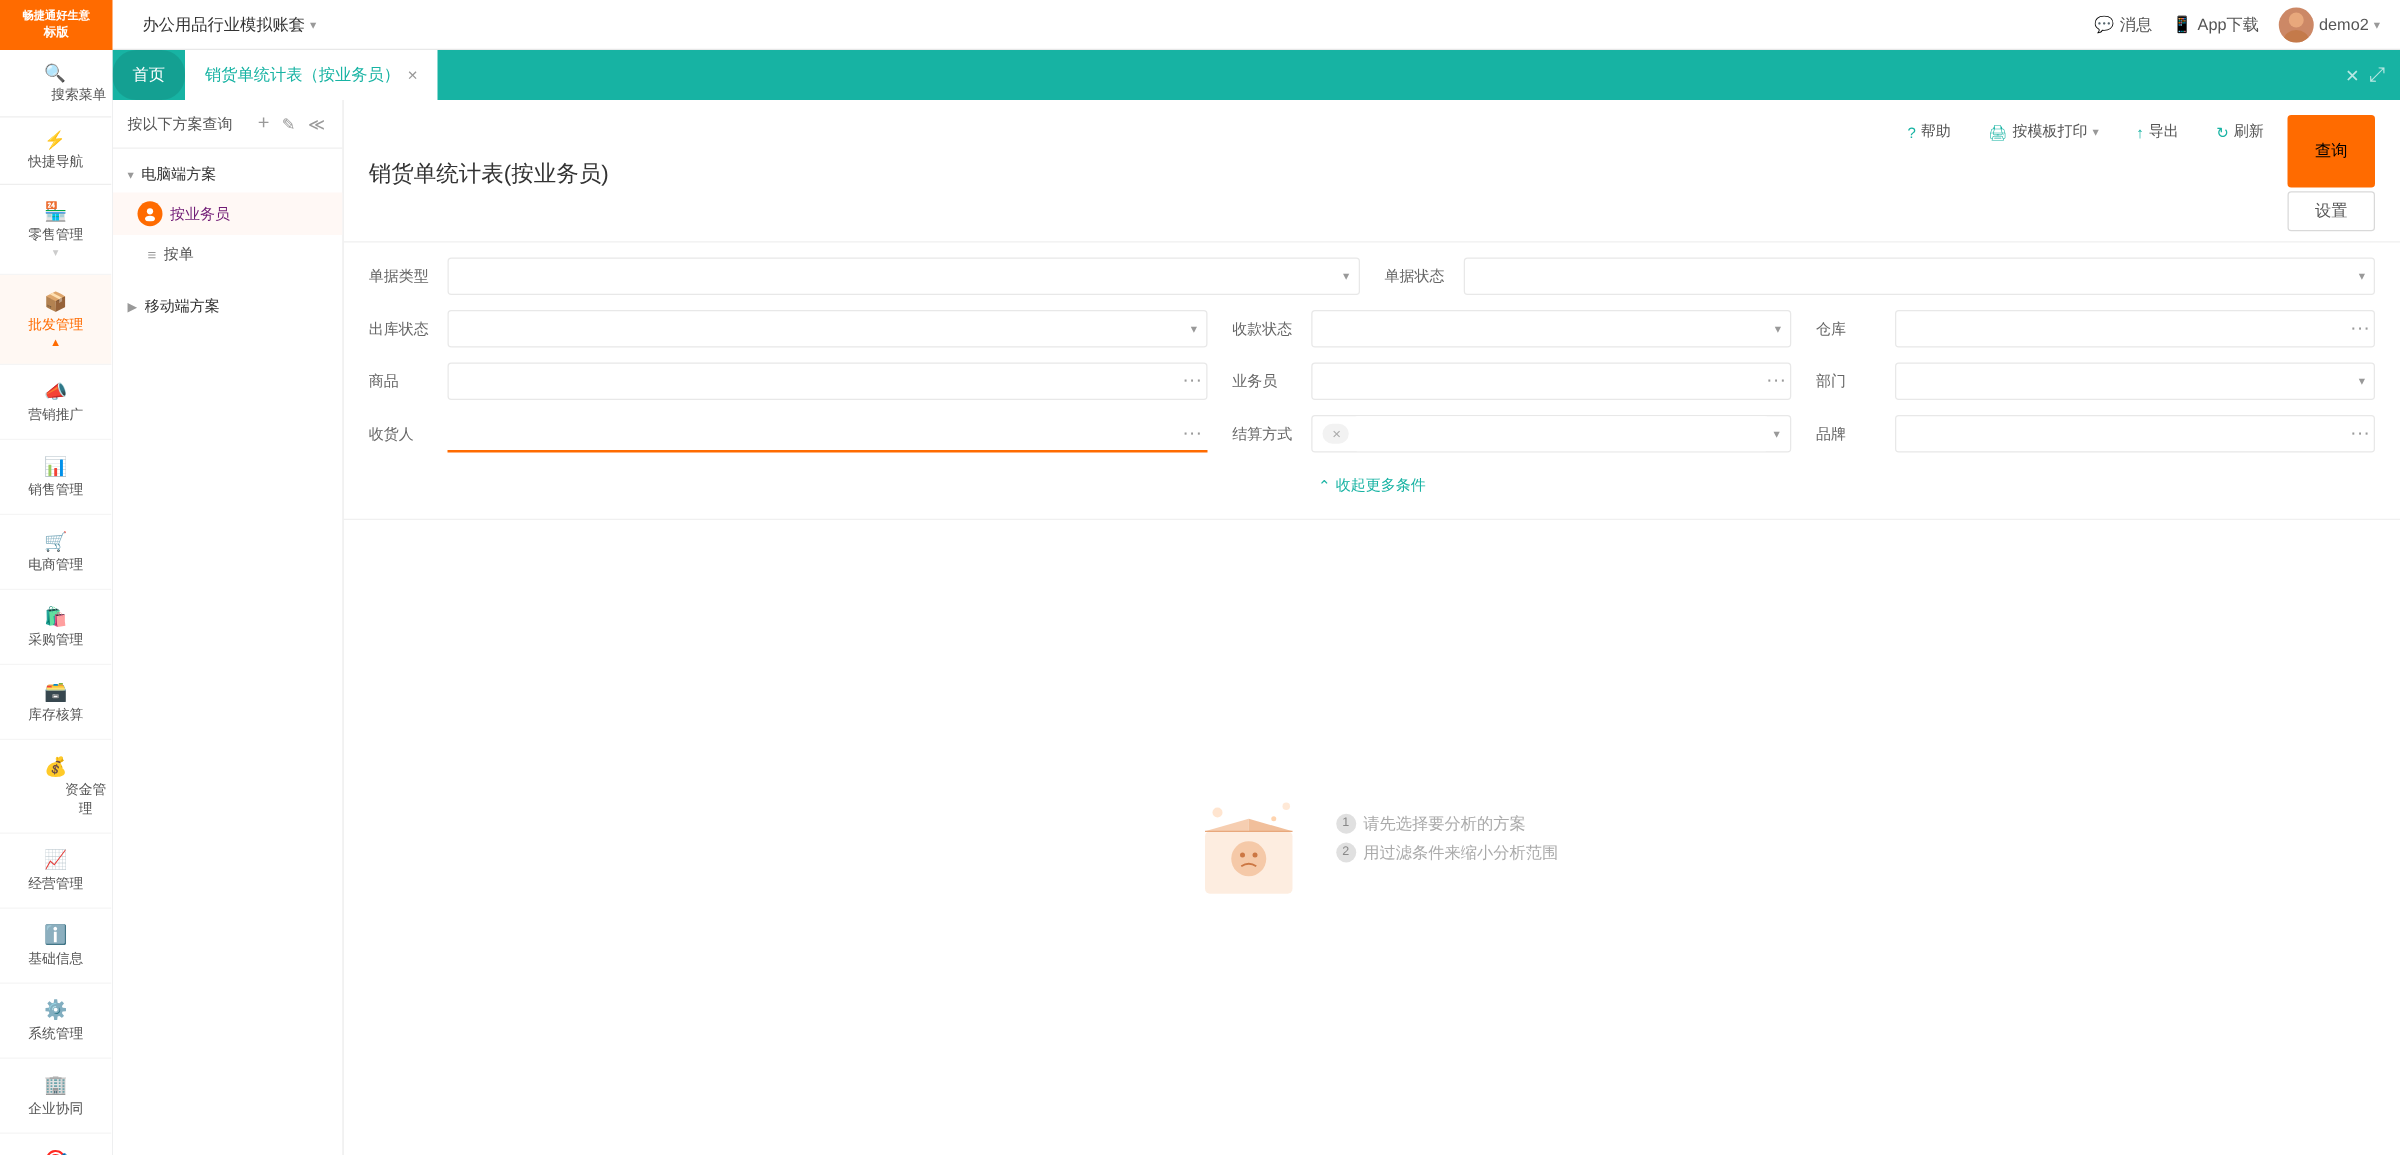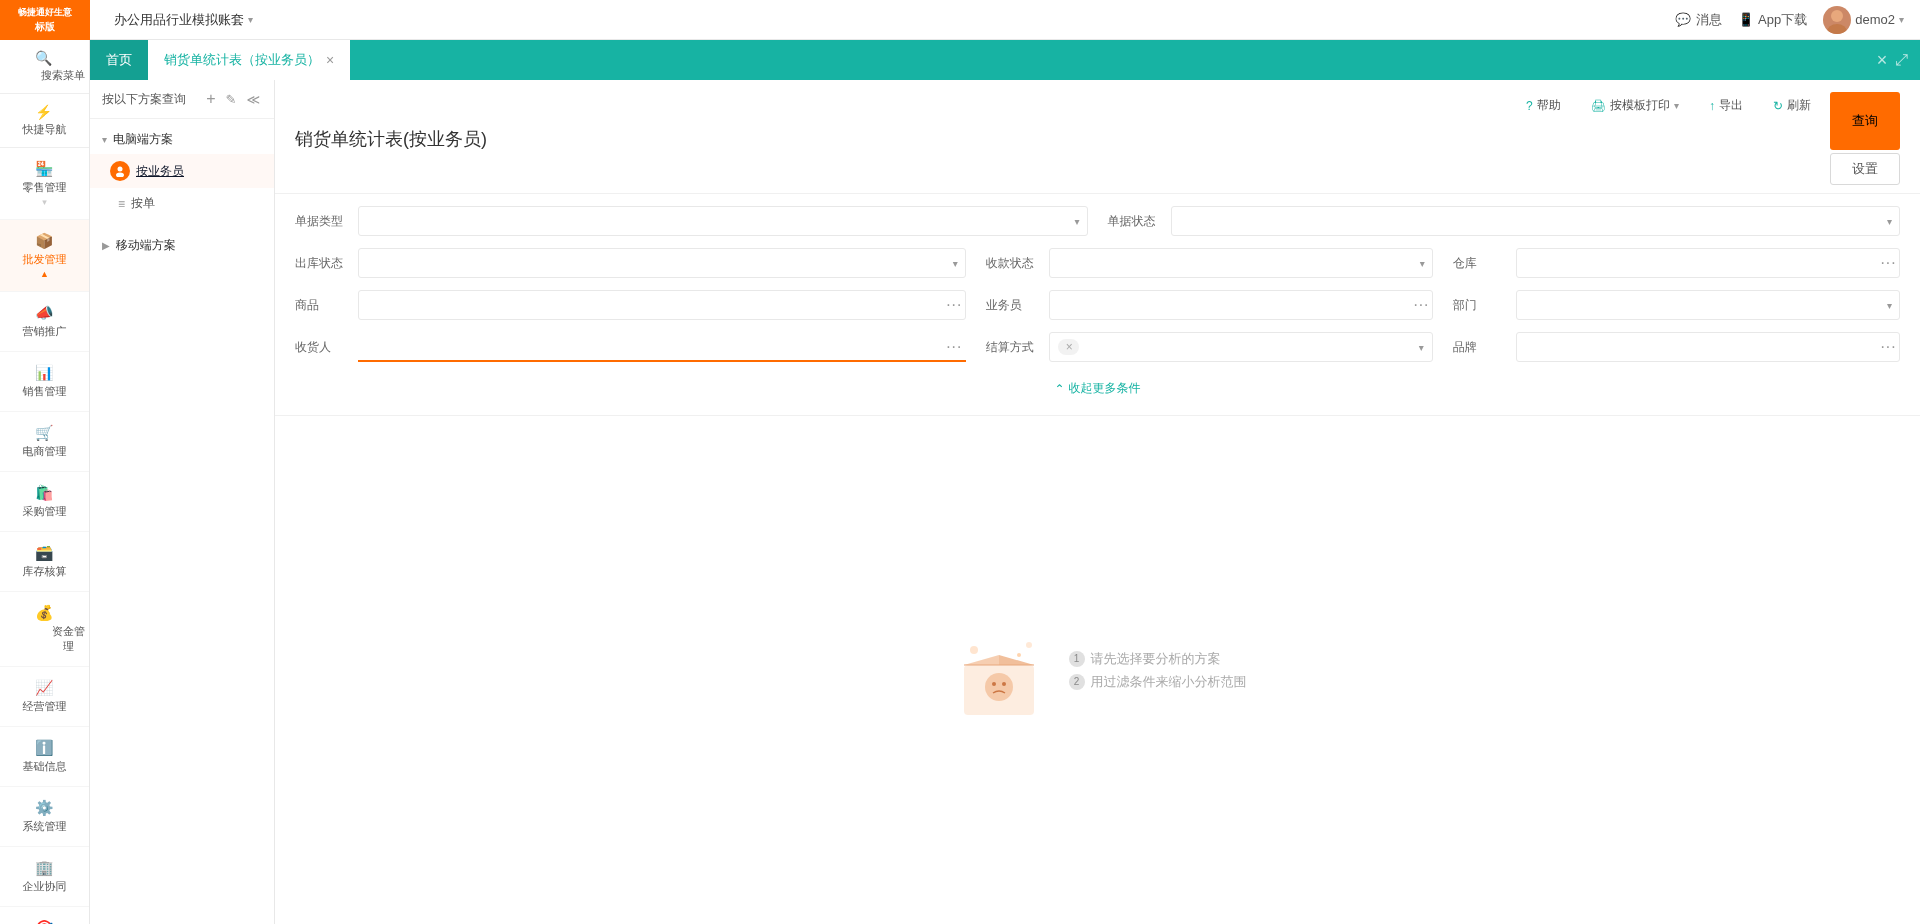--- a/index.html
+++ b/index.html
@@ -34,21 +34,21 @@
     .tab-item {
       height: 40px;
       padding: 0 16px;
       display: flex;
       align-items: center;
       font-size: 13px;
       cursor: pointer;
       color: rgba(255,255,255,0.85);
       gap: 6px;
     }
-    .tab-item.home { background: rgba(0,0,0,0.1); color: white; }
+    .tab-item.home { background: rgba(0,0,0,0.1); color: white; border-radius: 19px; }
     .tab-item.active { background: #fff; color: #17b3a3; font-weight: 500; }
     .tab-close { color: rgba(255,255,255,0.7); font-size: 14px; cursor: pointer; }
     .tab-item.active .tab-close { color: #999; }
     .tab-spacer { flex: 1; }
     .tab-controls { display: flex; align-items: center; gap: 8px; padding: 0 12px; color: rgba(255,255,255,0.8); }
     .tab-controls span { cursor: pointer; font-size: 16px; }
     .scheme-section { padding: 6px 0; }
     .scheme-section-header {
       padding: 6px 12px;
       display: flex;
@@ -511,21 +511,21 @@
               <span>电脑端方案</span>
             </div>
 
             <div class="scheme-item active" style="padding: 7px 12px 7px 20px; display:flex; align-items:center; gap:6px;">
               <span style="width:20px; height:20px; border-radius:50%; background:#ff6b00; display:inline-flex; align-items:center; justify-content:center;">
                 <svg width="12" height="12" viewBox="0 0 12 12">
                     <circle cx="6" cy="4" r="2.5" fill="white"></circle>
                     <ellipse cx="6" cy="10" rx="4" ry="2.5" fill="white"></ellipse>
                   </svg>
               </span>
-              <span style="color:#0f172a; font-size:12px; font-weight:500;text-decoration:underline;">按业务员</span>
+              <span style="color:#701a75; font-size:12px; font-weight:500;">按业务员</span>
             </div>
 
             <div class="scheme-sub-item" style="padding: 7px 12px 7px 28px; display:flex; align-items:center; gap:6px;">
               <span style="font-size:12px; color:#999;">≡</span>
               <span style="font-size:12px; color:#555;">按单</span>
             </div>
           </div>
 
           <div class="scheme-section">
             <div class="scheme-section-header">

